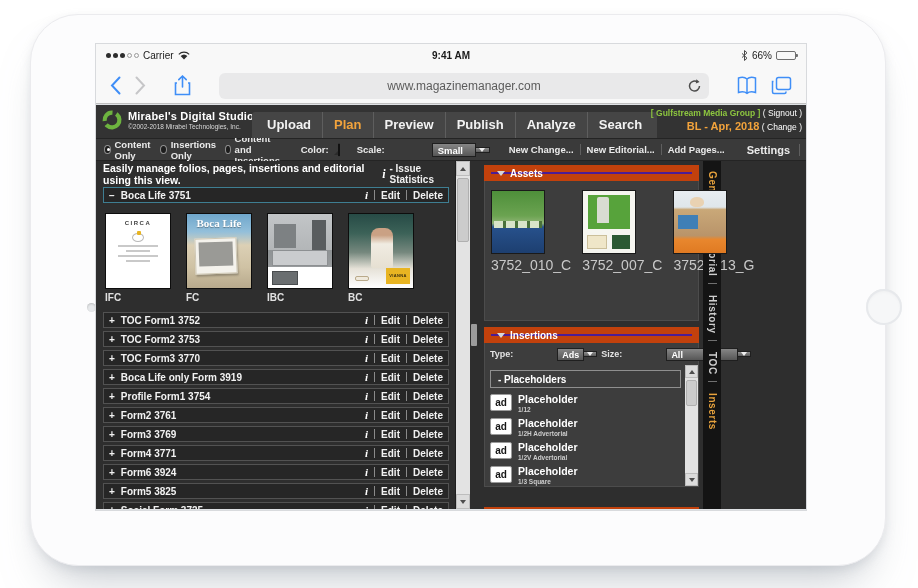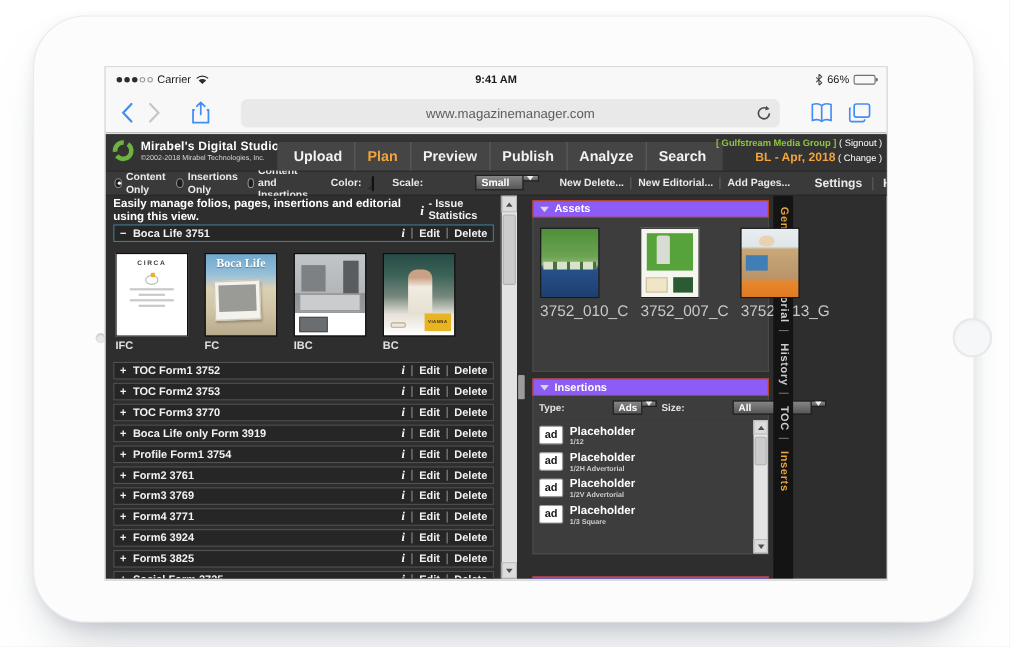--- a/index.html
+++ b/index.html
@@ -52,21 +52,21 @@
   .acct-l2 { font-size:8.5px; color:#ffffff; margin-top:2px; }
   .acct-l2 .iss { color:#F2A33C; font-weight:bold; font-size:11px; }
 
   .atoolbar { height:23px; background:#3a3a3a; border-top:1px solid #242424; border-bottom:1px solid #242424;
               display:flex; align-items:center; padding:0 8px; gap:7px; font-size:9.5px; font-weight:bold; color:#eaeaea; }
   .radio { display:flex; align-items:center; gap:4px; }
   .rdot { width:9px; height:9px; border-radius:50%; background:#1d1d1d; border:1px solid #8f8f8f; position:relative; }
   .rdot.on::after { content:""; position:absolute; left:2px; top:2px; width:3px; height:3px; border-radius:50%; background:#ffffff; }
   .color-swatch { width:16px; height:14px; background:#ffffff; border:1px solid #111; border-radius:2px; position:relative; margin-left:2px; }
   .color-swatch::after { content:""; position:absolute; right:1px; bottom:1px; border-left:4px solid transparent; border-bottom:4px solid #2b2b2b; }
-  .dd { display:flex; align-items:flex-start; height:15px;padding-left:40px; }
+  .dd { display:flex; align-items:center; height:15px;padding-left:40px; }
   .dd-box { background:linear-gradient(#868686,#565656); border:1px solid #1f1f1f; color:#fff; font-size:9.5px; font-weight:bold;
             padding:1px 5px 0 5px; min-width:44px; }
   .dd-arr { width:14px; background:linear-gradient(#8e8e8e,#5c5c5c); border:1px solid #1f1f1f; border-left:none;
             display:flex; align-items:center; justify-content:center; }
   .tri-dn { width:0; height:0; border-left:3px solid transparent; border-right:3px solid transparent; border-top:4px solid #f0f0f0; }
   .tb-act { padding:0 6px; border-left:1px solid #5f5f5f; white-space:nowrap; }
   .tb-act:first-child { border-left:none; }
   .tb-right { margin-left:auto; display:flex; font-size:11px; }
   .tb-right .tb-act { padding:0 9px; }
 
@@ -118,21 +118,21 @@
   .sb-track { flex:1; position:relative; }
   .sb-thumb { position:absolute; left:1px; right:1px; top:2px; height:64px; background:#cccccc; border:1px solid #b0b0b0; border-radius:2px; }
   .car-up { width:0; height:0; border-left:3px solid transparent; border-right:3px solid transparent; border-bottom:4px solid #4e4e4e; }
   .car-dn { width:0; height:0; border-left:3px solid transparent; border-right:3px solid transparent; border-top:4px solid #4e4e4e; }
 
   .split { width:9px; background:#2e2e2e; position:relative; }
   .split-handle { position:absolute; left:1px; top:50%; margin-top:-11px; width:6px; height:22px; background:#9c9c9c; border-radius:1px; }
 
   
   .rpanel { width:224px; background:#2e2e2e; padding:4px 4px 0 5px; display:flex; flex-direction:column; }
-  .shead { height:16px; background:#8b5cf6; border:1px solid #c2410c; color:#ffffff; font-size:10px; font-weight:bold;
+  .shead { height:16px; background:#4c1d95; border:7px solid #c2410c; color:#ffffff; font-size:10px; font-weight:bold;
            display:flex; align-items:center; gap:5px; padding:0 6px; flex:none;text-align:right; }
   .tri-r { width:0; height:0; border-top:3px solid transparent; border-bottom:3px solid transparent; border-left:5px solid #d8d8d8; }
   .tri-d2 { width:0; height:0; border-left:4px solid transparent; border-right:4px solid transparent; border-top:5px solid #d8d8d8; }
   .assets-body { height:140px; background:#3d3d3d; border:1px solid #4c4c4c; border-top:none; padding:9px 6px 0; display:flex; gap:11px; flex:none; }
   .aimg { width:54px; height:64px; border:1px solid #1a1a1a; position:relative; overflow:hidden; }
   .alabel { font-size:14px; color:#c9c9c9; margin-top:3px; text-align:center; }
   .a1 { background:linear-gradient(180deg,#4e8f3a 0%,#6ba351 40%,#8fb475 52%,#27518c 58%,#1d3f70 100%); }
   .a1::after { content:""; position:absolute; left:2px; top:30px; right:2px; height:7px;
        background:repeating-linear-gradient(90deg,#d8e4c9 0 9px,#49713a 9px 12px); }
   .a2 { background:#f6f6f0; }
@@ -172,21 +172,21 @@
   .vsep { display:inline-block; width:9px; height:1px; background:#707070; margin:5px 4px; }
 </style>
 </head>
 <body>
 
 <div class="stage">
   <div class="device">
     <div class="cam"></div>
     <div class="home"></div>
 
-    <div class="screen" style="left:64px; top:45px;">
+    <div class="screen" style="left:64px; top:28px;">
 
       <div class="chrome">
         <div class="sbar">
           <div class="sb-left">
             <span class="dots">
               <span class="dot"></span>
                 <span class="dot"></span>
                 <span class="dot"></span>
                 <span class="dot off"></span>
                 <span class="dot off"></span>
@@ -282,21 +282,21 @@
           <span style="margin-left:10px;">Color:</span>
           <span class="color-swatch"></span>
           <span style="margin-left:10px;">Scale:</span>
           <span class="dd">
             <span class="dd-box">Small</span>
             <span class="dd-arr">
                 <span class="tri-dn"></span>
               </span>
           </span>
           <span style="display:flex; margin-left:6px;">
-            <span class="tb-act">New Delete...</span>
+            <span class="tb-act">New Change...</span>
             <span class="tb-act">New Editorial...</span>
             <span class="tb-act">Add Pages...</span>
           </span>
           <span class="tb-right">
             <span class="tb-act" style="border-left:none;">Settings</span>
             <span class="tb-act">Help</span>
           </span>
         </div>
 
         <div class="amain">
@@ -565,20 +565,21 @@
               <span>Size:</span>
               <span class="dd dd-s dd-size" style="flex:1;">
                 <span class="dd-box" style="flex:1;">All</span>
                 <span class="dd-arr">
                     <span class="tri-dn"></span>
                   </span>
               </span>
             </div>
             <div class="phwrap">
               <div class="phlist">
+                <div class="ph-head">- Placeholders</div>
                 <div class="ph-item">
                   <span class="adbox">ad</span>
                   <span>
                       <div class="ph-t">Placeholder</div>
                   <div class="ph-s">1/12</div>
                     </span>
                 </div>
                 <div class="ph-item">
                   <span class="adbox">ad</span>
                   <span>

